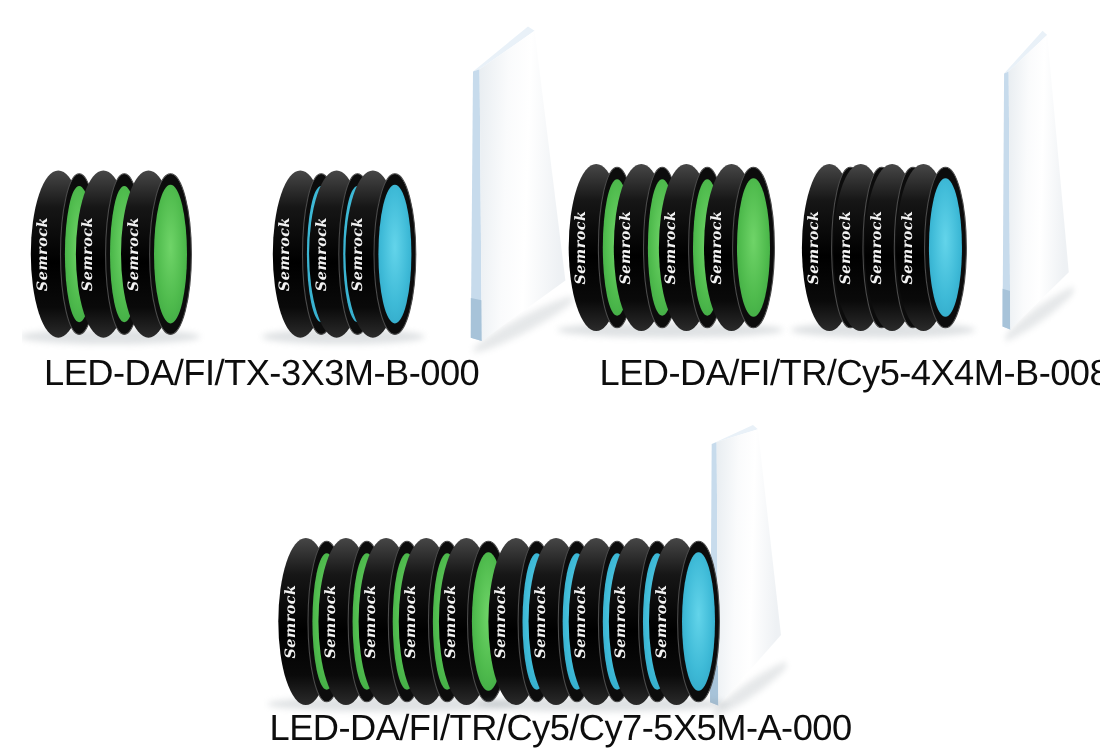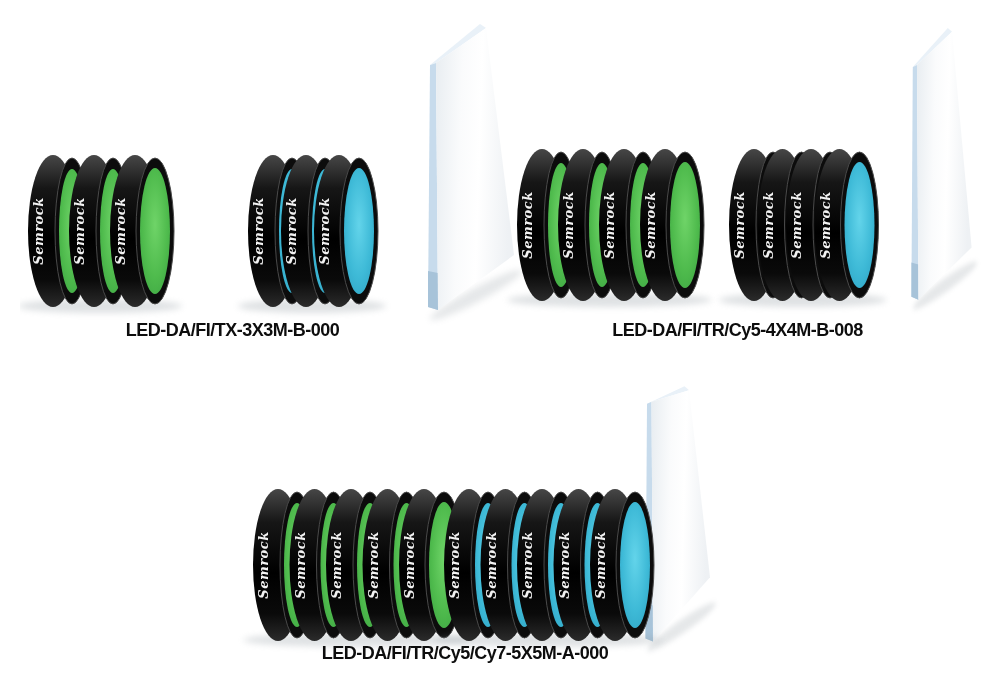--- a/index.html
+++ b/index.html
@@ -3,21 +3,21 @@
 <meta charset="utf-8">
 <style>
   html,body{margin:0;padding:0;background:#ffffff;}
   .scene{
     position:relative;width:1000px;height:680px;background:#ffffff;
     overflow:hidden;font-family:"Liberation Sans",sans-serif;
   }
   .set-art{position:absolute;display:block;}
   .set-label{
     position:absolute;font-family:"Liberation Sans",sans-serif;
-    font-weight:bold;font-size:18px;letter-spacing:-0.5px;
+    font-weight:normal;font-size:33px;letter-spacing:-0.5px;
     color:#0d0d0d;text-align:center;white-space:nowrap;
   }
   text.brand{
     font-family:"DejaVu Serif",serif;font-style:italic;font-weight:600;
     font-size:13px;fill:#f2f2f2;letter-spacing:0.5px;
   }
 </style>
 </head>
 <body>
 

